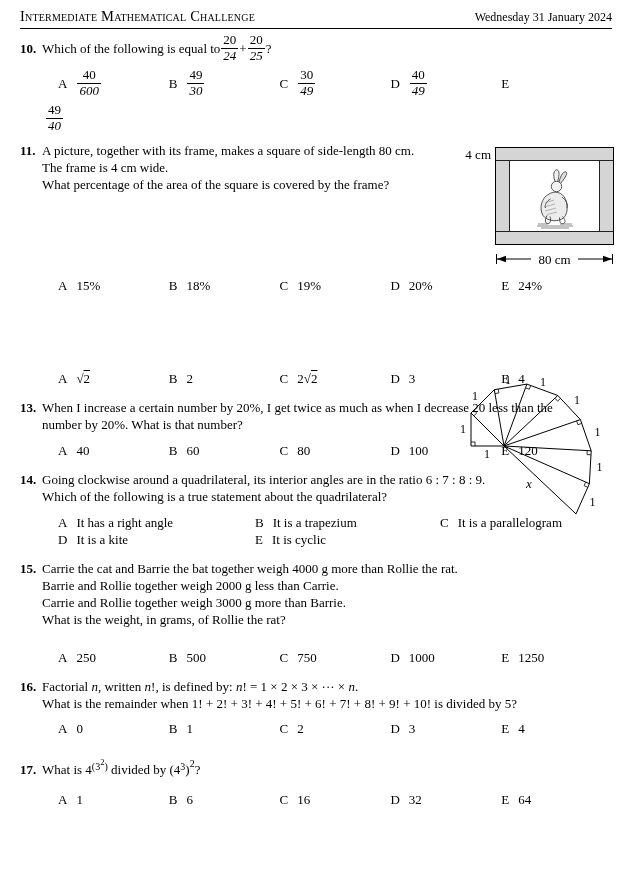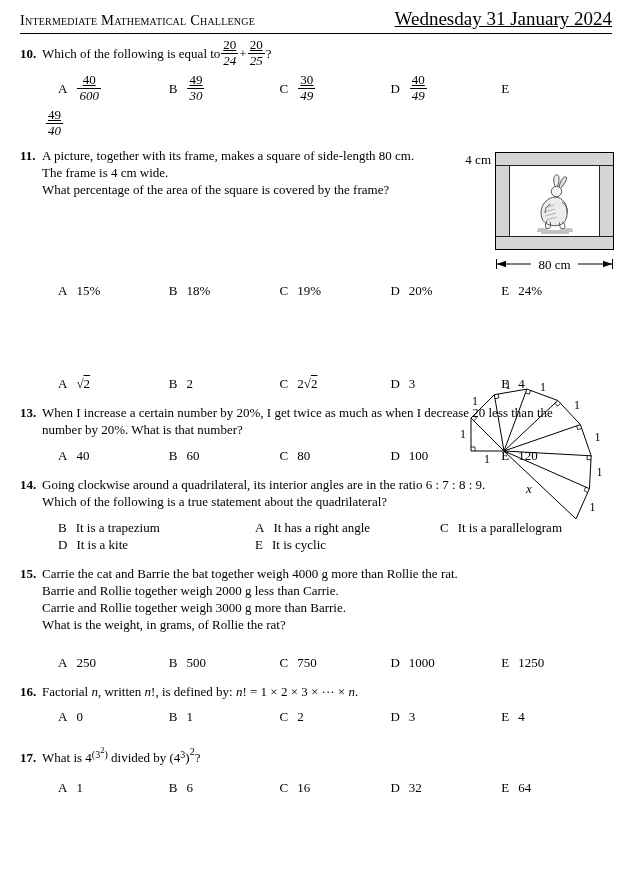--- a/index.html
+++ b/index.html
@@ -7,21 +7,21 @@
   body {
     width:633px; height:874px; position:relative; overflow:hidden;
     color:#000; font-family:"Liberation Serif","DejaVu Serif",serif;
     font-size:13px; -webkit-font-smoothing:antialiased;
   }
   .page { padding:8px 21px 0 20px; }
 
   
   .hdr { display:flex; justify-content:space-between; align-items:baseline; }
   .hdr-title { font-variant:small-caps; font-size:14.5px; letter-spacing:0.2px; }
-  .hdr-date { font-size:19px;text-decoration:underline; }
+  .hdr-date { font-size:12px; }
   .rule { border-top:1.3px solid #000; margin-top:3px; }
 
   
   .q { position:relative; }
   .qrow { display:flex; align-items:baseline; }
   .qnum { width:22px; flex:none; font-weight:bold; }
   .qbody { flex:1; line-height:17px; }
   .qline { white-space:nowrap; line-height:17px; }
   .stem-tall { line-height:28px; }
 
@@ -34,21 +34,21 @@
   .opts14 { display:grid; grid-template-columns:197px 185px auto; margin-left:38px; line-height:17px; }
 
   
   .it { font-style:italic; }
   .ol { text-decoration:overline; }
   .sp1 { font-size:10px; vertical-align:4.5px; }
   .sp2 { font-size:8.5px; vertical-align:9px; }
   .sp3 { font-size:10px; vertical-align:7.5px; }
 
   .frac { display:inline-block; vertical-align:middle; text-align:center; line-height:1.12; font-size:13px; margin:0 1px; }
-  .frac .num { display:block; padding:0 2px;text-decoration:underline; }
+  .frac .num { display:block; padding:0 2px; }
   .frac .den { display:block; border-top:1px solid #000; padding:0 2px;font-style:italic; }
   .overflow-frac { margin:5px 0 0 25px; }
 
   
   .fig11 { position:absolute; top:5px; right:-2px; width:119px; }
   .frame { position:relative; width:119px; height:98px; border:1.4px solid #000; background:#d5d5d5; }
   .frame-line-top { position:absolute; left:0; right:0; top:12px; border-top:1px solid #222; }
   .frame-line-bot { position:absolute; left:0; right:0; bottom:12px; border-top:1px solid #222; }
   .frame-inner { position:absolute; left:13px; right:13px; top:13px; bottom:13px; background:#fff;
                  border-left:1px solid #222; border-right:1px solid #222; }
@@ -252,22 +252,22 @@
 
   <div class="q" id="q14">
     <div class="qrow">
       <span class="qnum">14.</span>
       <div class="qbody">
         <div class="qline">Going clockwise around a quadrilateral, its interior angles are in the ratio 6 : 7 : 8 : 9.</div>
         <div class="qline">Which of the following is a true statement about the quadrilateral?</div>
       </div>
     </div>
     <div class="opts14">
+      <span class="opt14"><span class="olab">A</span><span>It has a right angle</span></span>
       <span class="opt14"><span class="olab">B</span><span>It is a trapezium</span></span>
-      <span class="opt14"><span class="olab">A</span><span>It has a right angle</span></span>
       <span class="opt14"><span class="olab">C</span><span>It is a parallelogram</span></span>
       <span class="opt14"><span class="olab">D</span><span>It is a kite</span></span>
       <span class="opt14"><span class="olab">E</span><span>It is cyclic</span></span>
     </div>
   </div>
 
   <div class="q" id="q15">
     <div class="qrow">
       <span class="qnum">15.</span>
       <div class="qbody">
@@ -284,20 +284,21 @@
       <span class="opt"><span class="olab">D</span><span>1000</span></span>
       <span class="opt"><span class="olab">E</span><span>1250</span></span>
     </div>
   </div>
 
   <div class="q" id="q16">
     <div class="qrow">
       <span class="qnum">16.</span>
       <div class="qbody">
         <div class="qline"><span>Factorial </span><span class="it">n</span><span>, written </span><span class="it">n</span><span>!, is defined by: </span><span class="it">n</span><span>! = 1 × 2 × 3 × ··· × </span><span class="it">n</span><span>.</span></div>
+        <div class="qline">What is the remainder when 1! + 2! + 3! + 4! + 5! + 6! + 7! + 8! + 9! + 10! is divided by 5?</div>
       </div>
     </div>
     <div class="opts">
       <span class="opt"><span class="olab">A</span><span>0</span></span>
       <span class="opt"><span class="olab">B</span><span>1</span></span>
       <span class="opt"><span class="olab">C</span><span>2</span></span>
       <span class="opt"><span class="olab">D</span><span>3</span></span>
       <span class="opt"><span class="olab">E</span><span>4</span></span>
     </div>
   </div>

